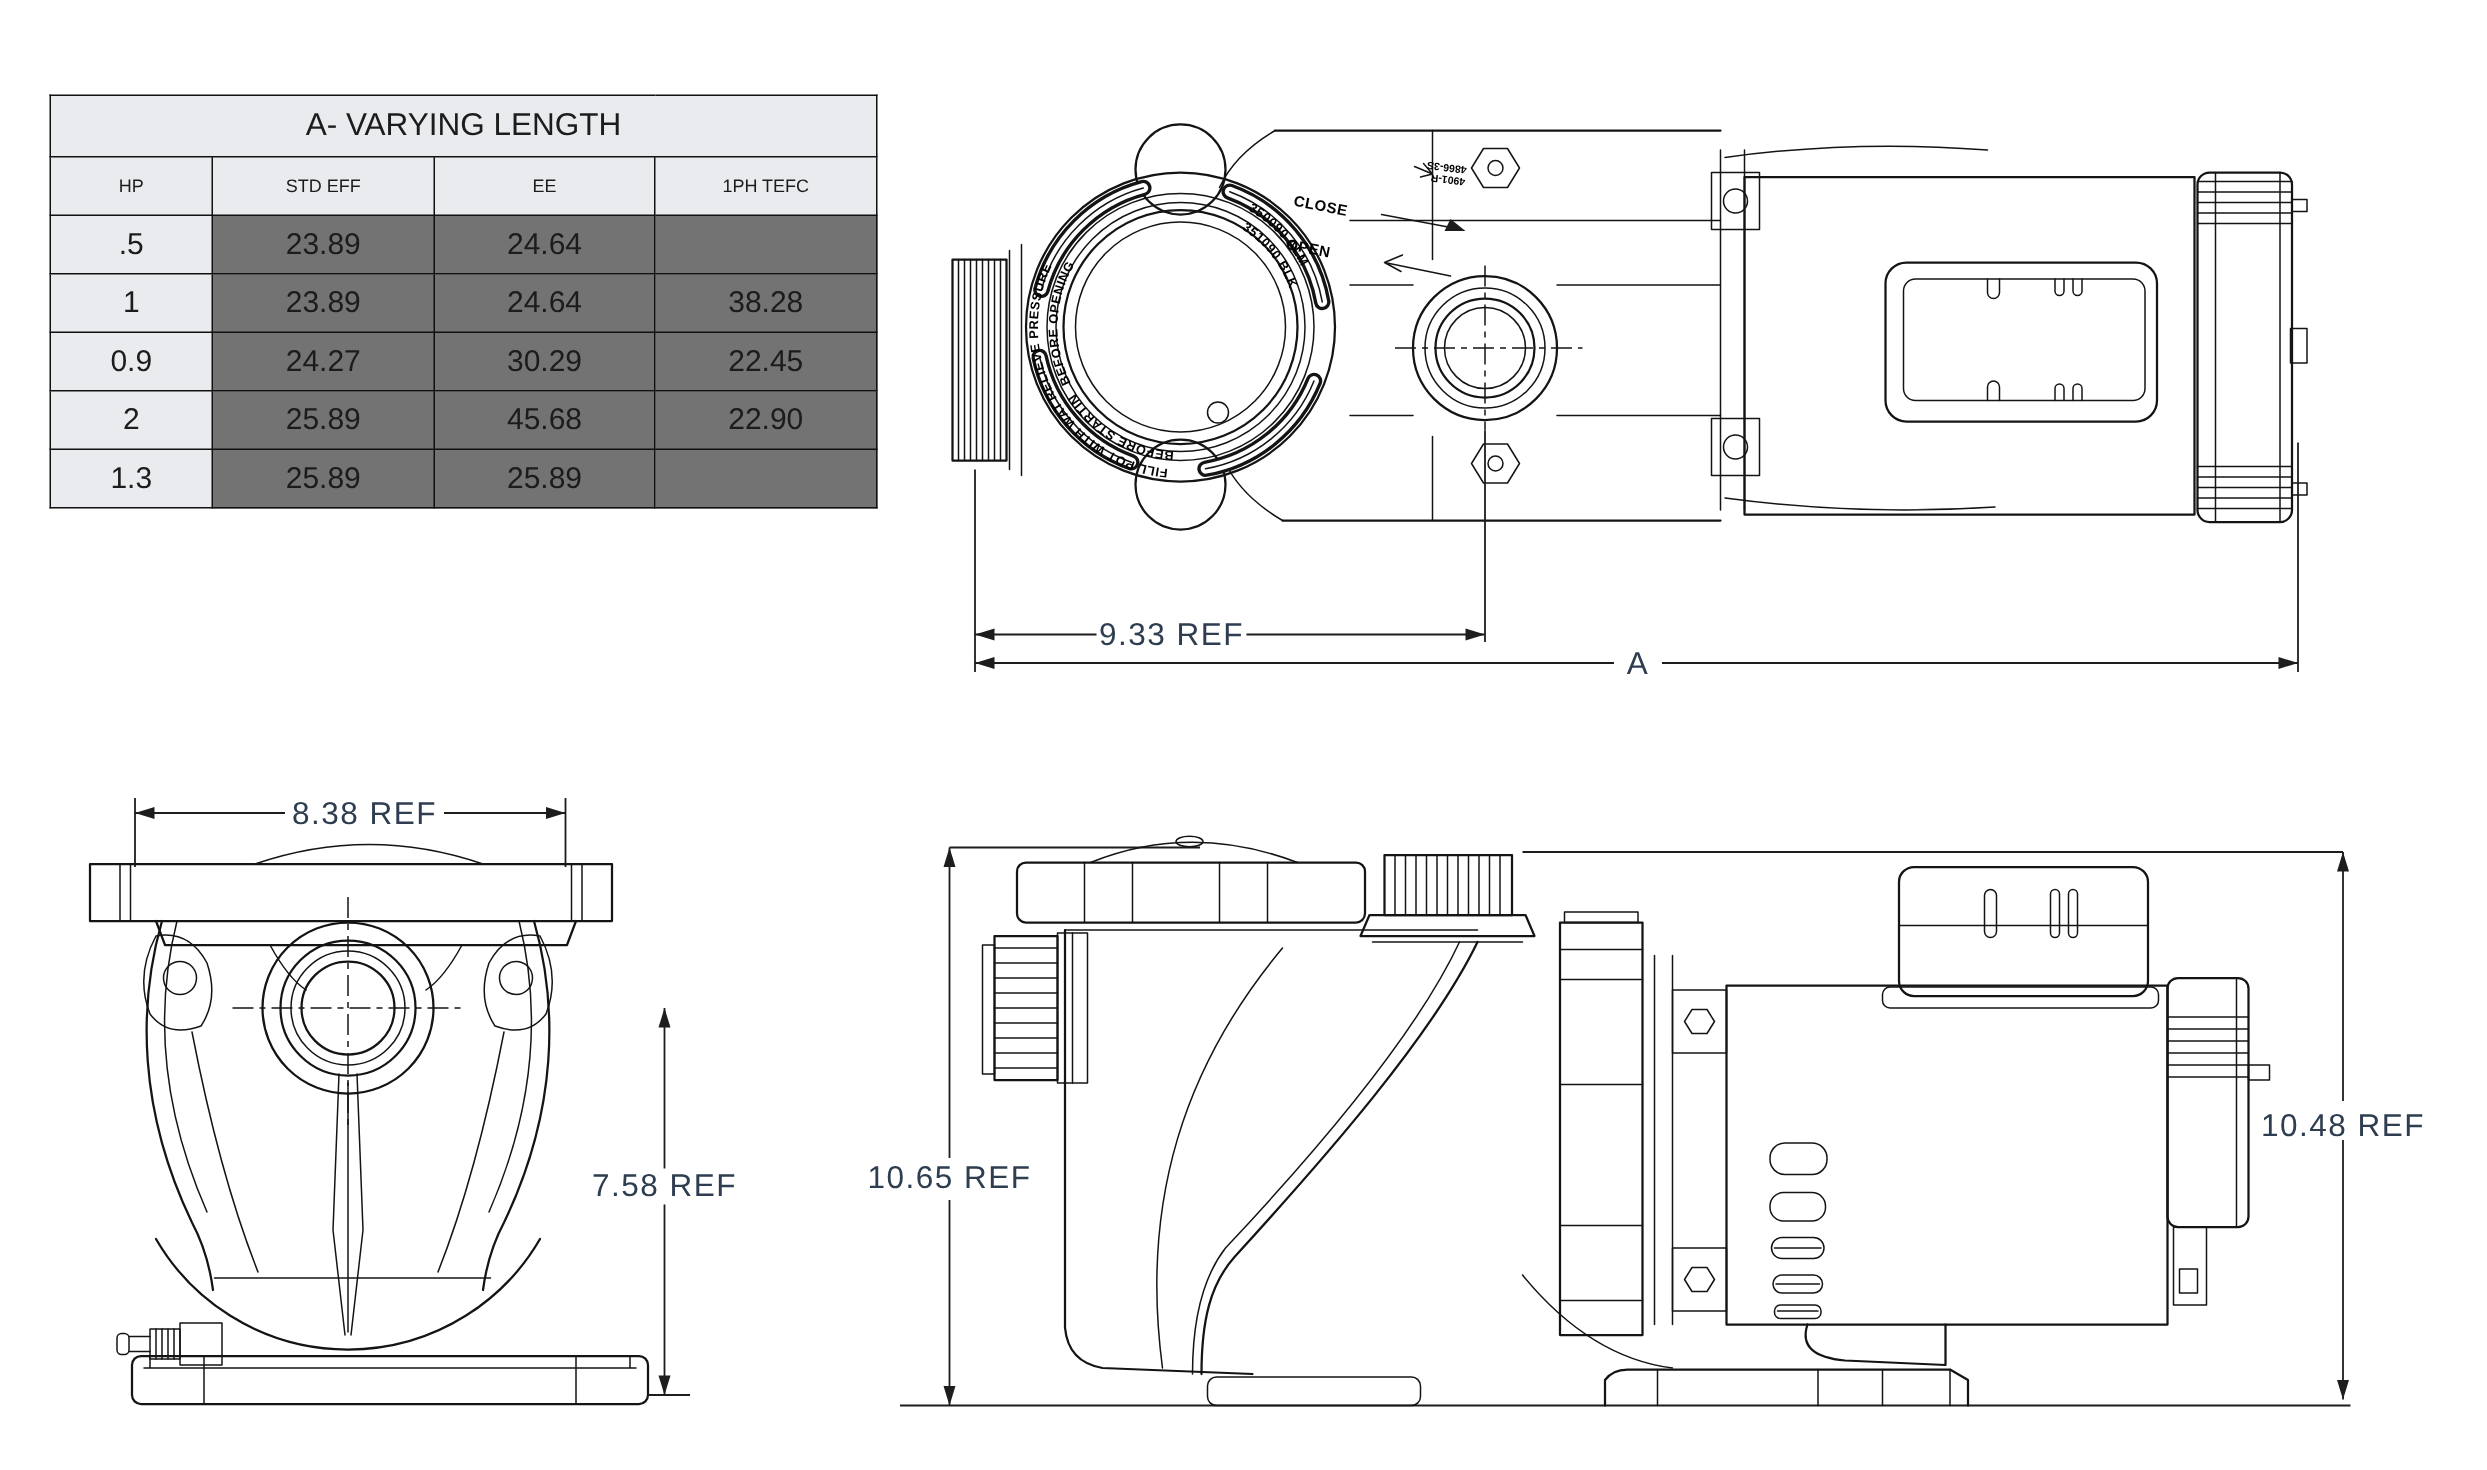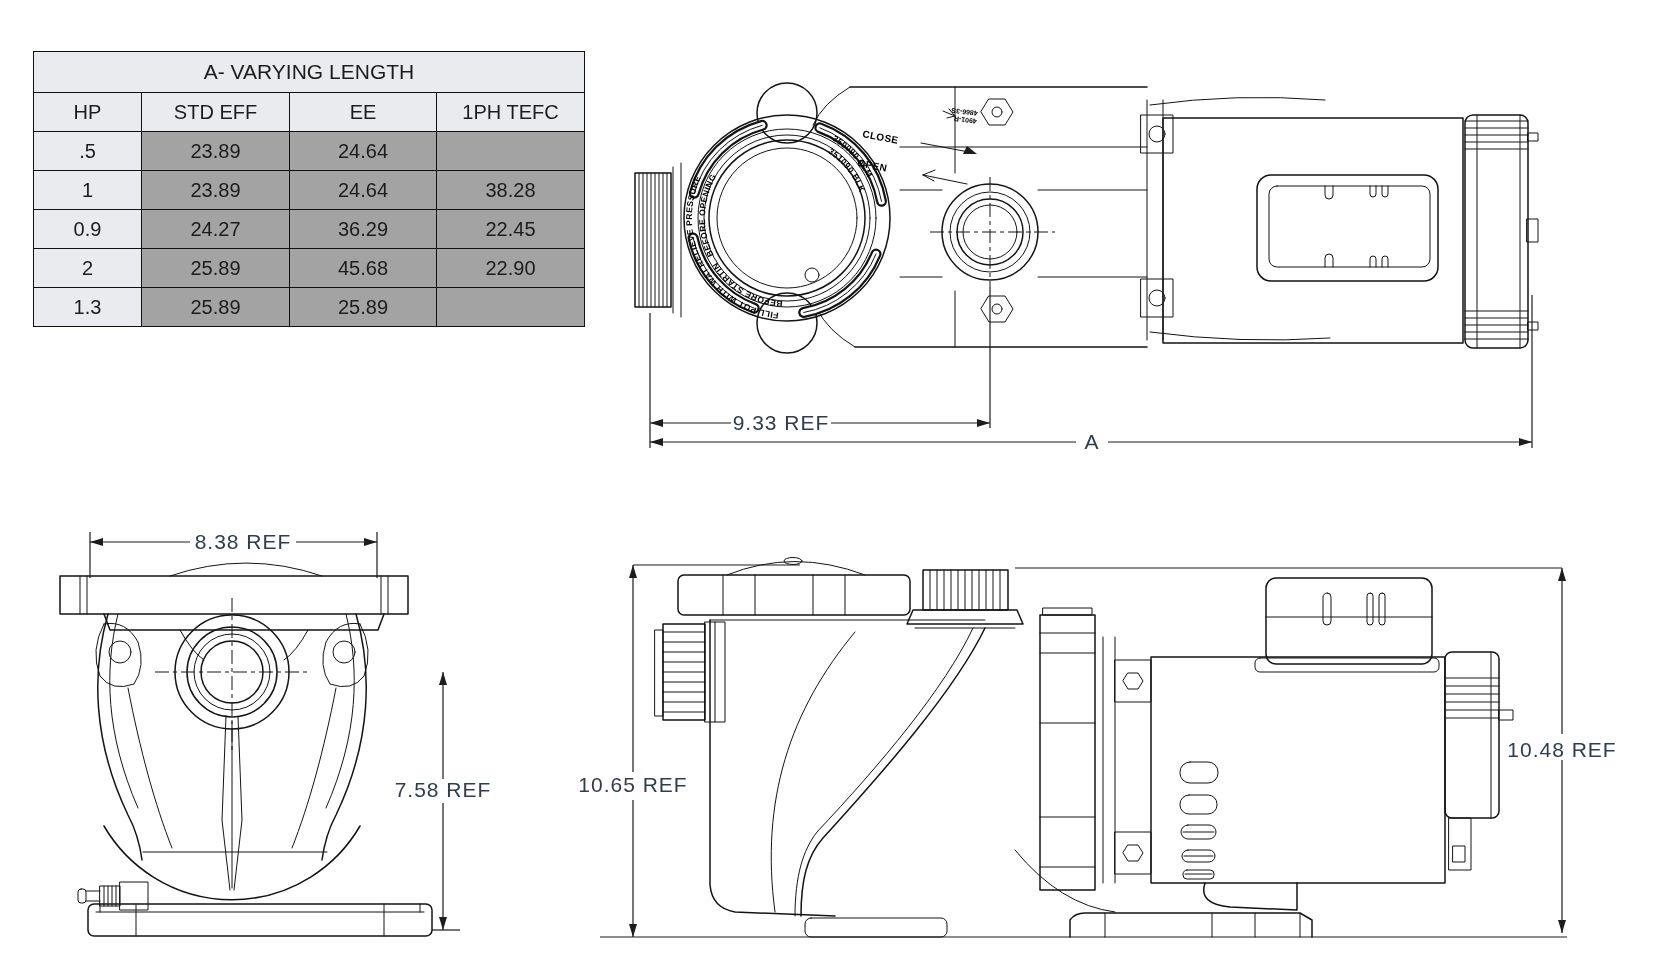--- a/index.html
+++ b/index.html
@@ -2,30 +2,30 @@
 <html><head>
 <meta charset="utf-8">
 <style>
   html,body{margin:0;padding:0;background:#fff;}
   .sheet{
     position:relative;width:1658px;height:980px;background:#ffffff;overflow:hidden;
     font-family:"Liberation Sans", sans-serif;
   }
   
   table.spec{
-    position:absolute;left:33px;top:51px;border-collapse:collapse;
+    position:absolute;left:33px;top:63px;border-collapse:collapse;
     font-family:"Liberation Sans", sans-serif;color:#1c1c1c;
   }
   table.spec td,table.spec th{
     border:1.4px solid #111;text-align:center;vertical-align:middle;
     font-weight:400;padding:0;
   }
   table.spec .title-cell{height:40px;font-size:21px;background:#e9ebee;}
-  table.spec th{height:38px;font-size:20px;background:#e9ebee;}
-  table.spec td{height:38px;font-size:20px;background:#a3a3a3;}
+  table.spec th{height:38px;font-size:12px;background:#e9ebee;}
+  table.spec td{height:38px;font-size:20px;background:#737373;}
   table.spec td.rowhead{background:#e9ebee;}
   .c1{width:107px}.c2{width:147px}.c3{width:146px}.c4{width:147px}
   
   svg{position:absolute;overflow:visible;}
   .ln{fill:none;stroke:#141414;stroke-width:1.5;stroke-linejoin:round;stroke-linecap:round;}
   .ln2{fill:none;stroke:#141414;stroke-width:1;stroke-linejoin:round;stroke-linecap:round;}
   .cl{fill:none;stroke:#141414;stroke-width:1;stroke-dasharray:14 4 4 4;}
   .dln{fill:none;stroke:#1d1d1d;stroke-width:1.2;}
   .arw{fill:#1d1d1d;stroke:none;}
   .slot-o{fill:none;stroke:#141414;stroke-width:11;stroke-linecap:round;}
@@ -59,21 +59,21 @@
       </tr>
       <tr>
         <td class="rowhead">1</td>
         <td>23.89</td>
         <td>24.64</td>
         <td>38.28</td>
       </tr>
       <tr>
         <td class="rowhead">0.9</td>
         <td>24.27</td>
-        <td>36.29</td>
+        <td>30.29</td>
         <td>22.45</td>
       </tr>
       <tr>
         <td class="rowhead">2</td>
         <td>25.89</td>
         <td>45.68</td>
         <td>22.90</td>
       </tr>
       <tr>
         <td class="rowhead">1.3</td>

